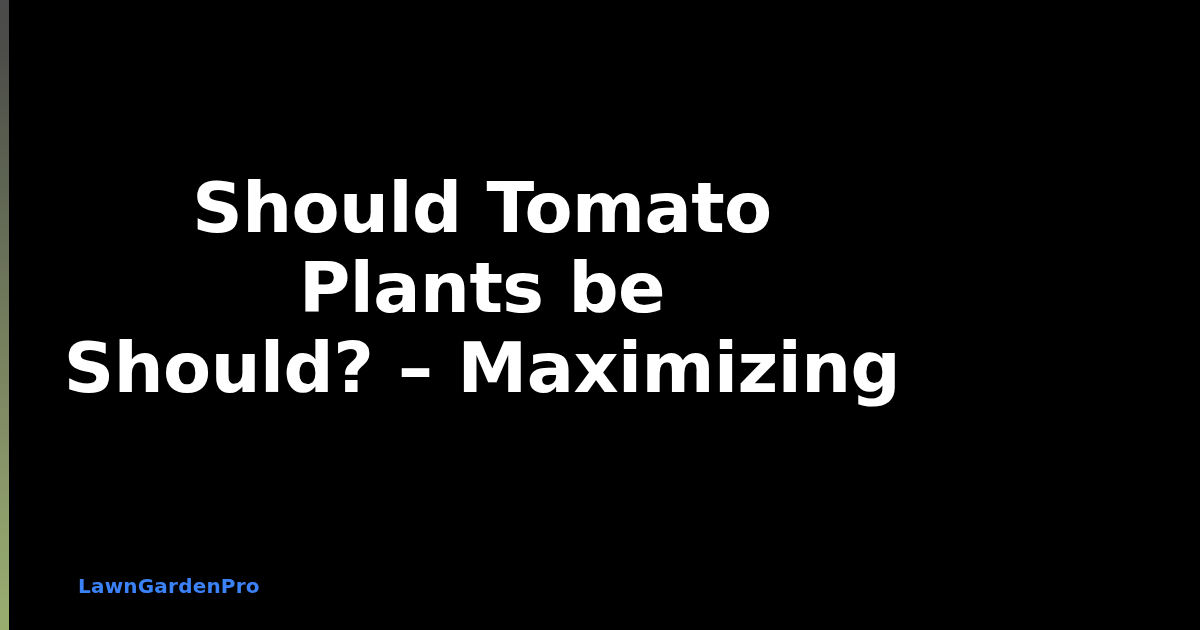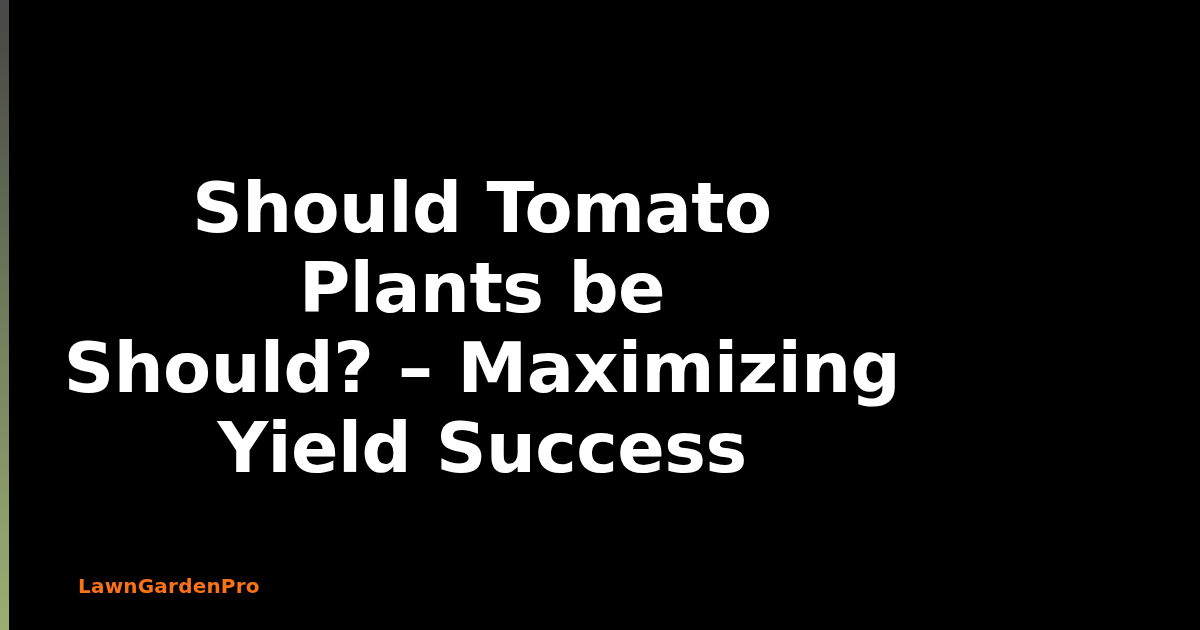--- a/index.html
+++ b/index.html
@@ -90,37 +90,36 @@
     left:78px;
     bottom:32px;
     z-index:4;
   }
 
   .brand-text {
     font-family:"DejaVu Sans", sans-serif;
     font-size:20px;
     font-weight:700;
     letter-spacing:0.2px;
-    color:#f97316;
+    color:#3b82f6;
     text-shadow:1px 1px 2px rgba(0,0,0,0.30);
     white-space:nowrap;
   }
 </style>
 </head>
 <body>
 
 <div class="card">
 
   <div class="edge-strip"></div>
 
   <div class="title-block">
     <div class="title">
       <span>Should Tomato Plants be</span><br>
       <span>Should? – Maximizing</span><br>
-      <span>Yield Success</span>
     </div>
   </div>
 
   <div class="brand">
     <span class="brand-text">LawnGardenPro</span>
   </div>
 
 </div>
 
 </body></html>

